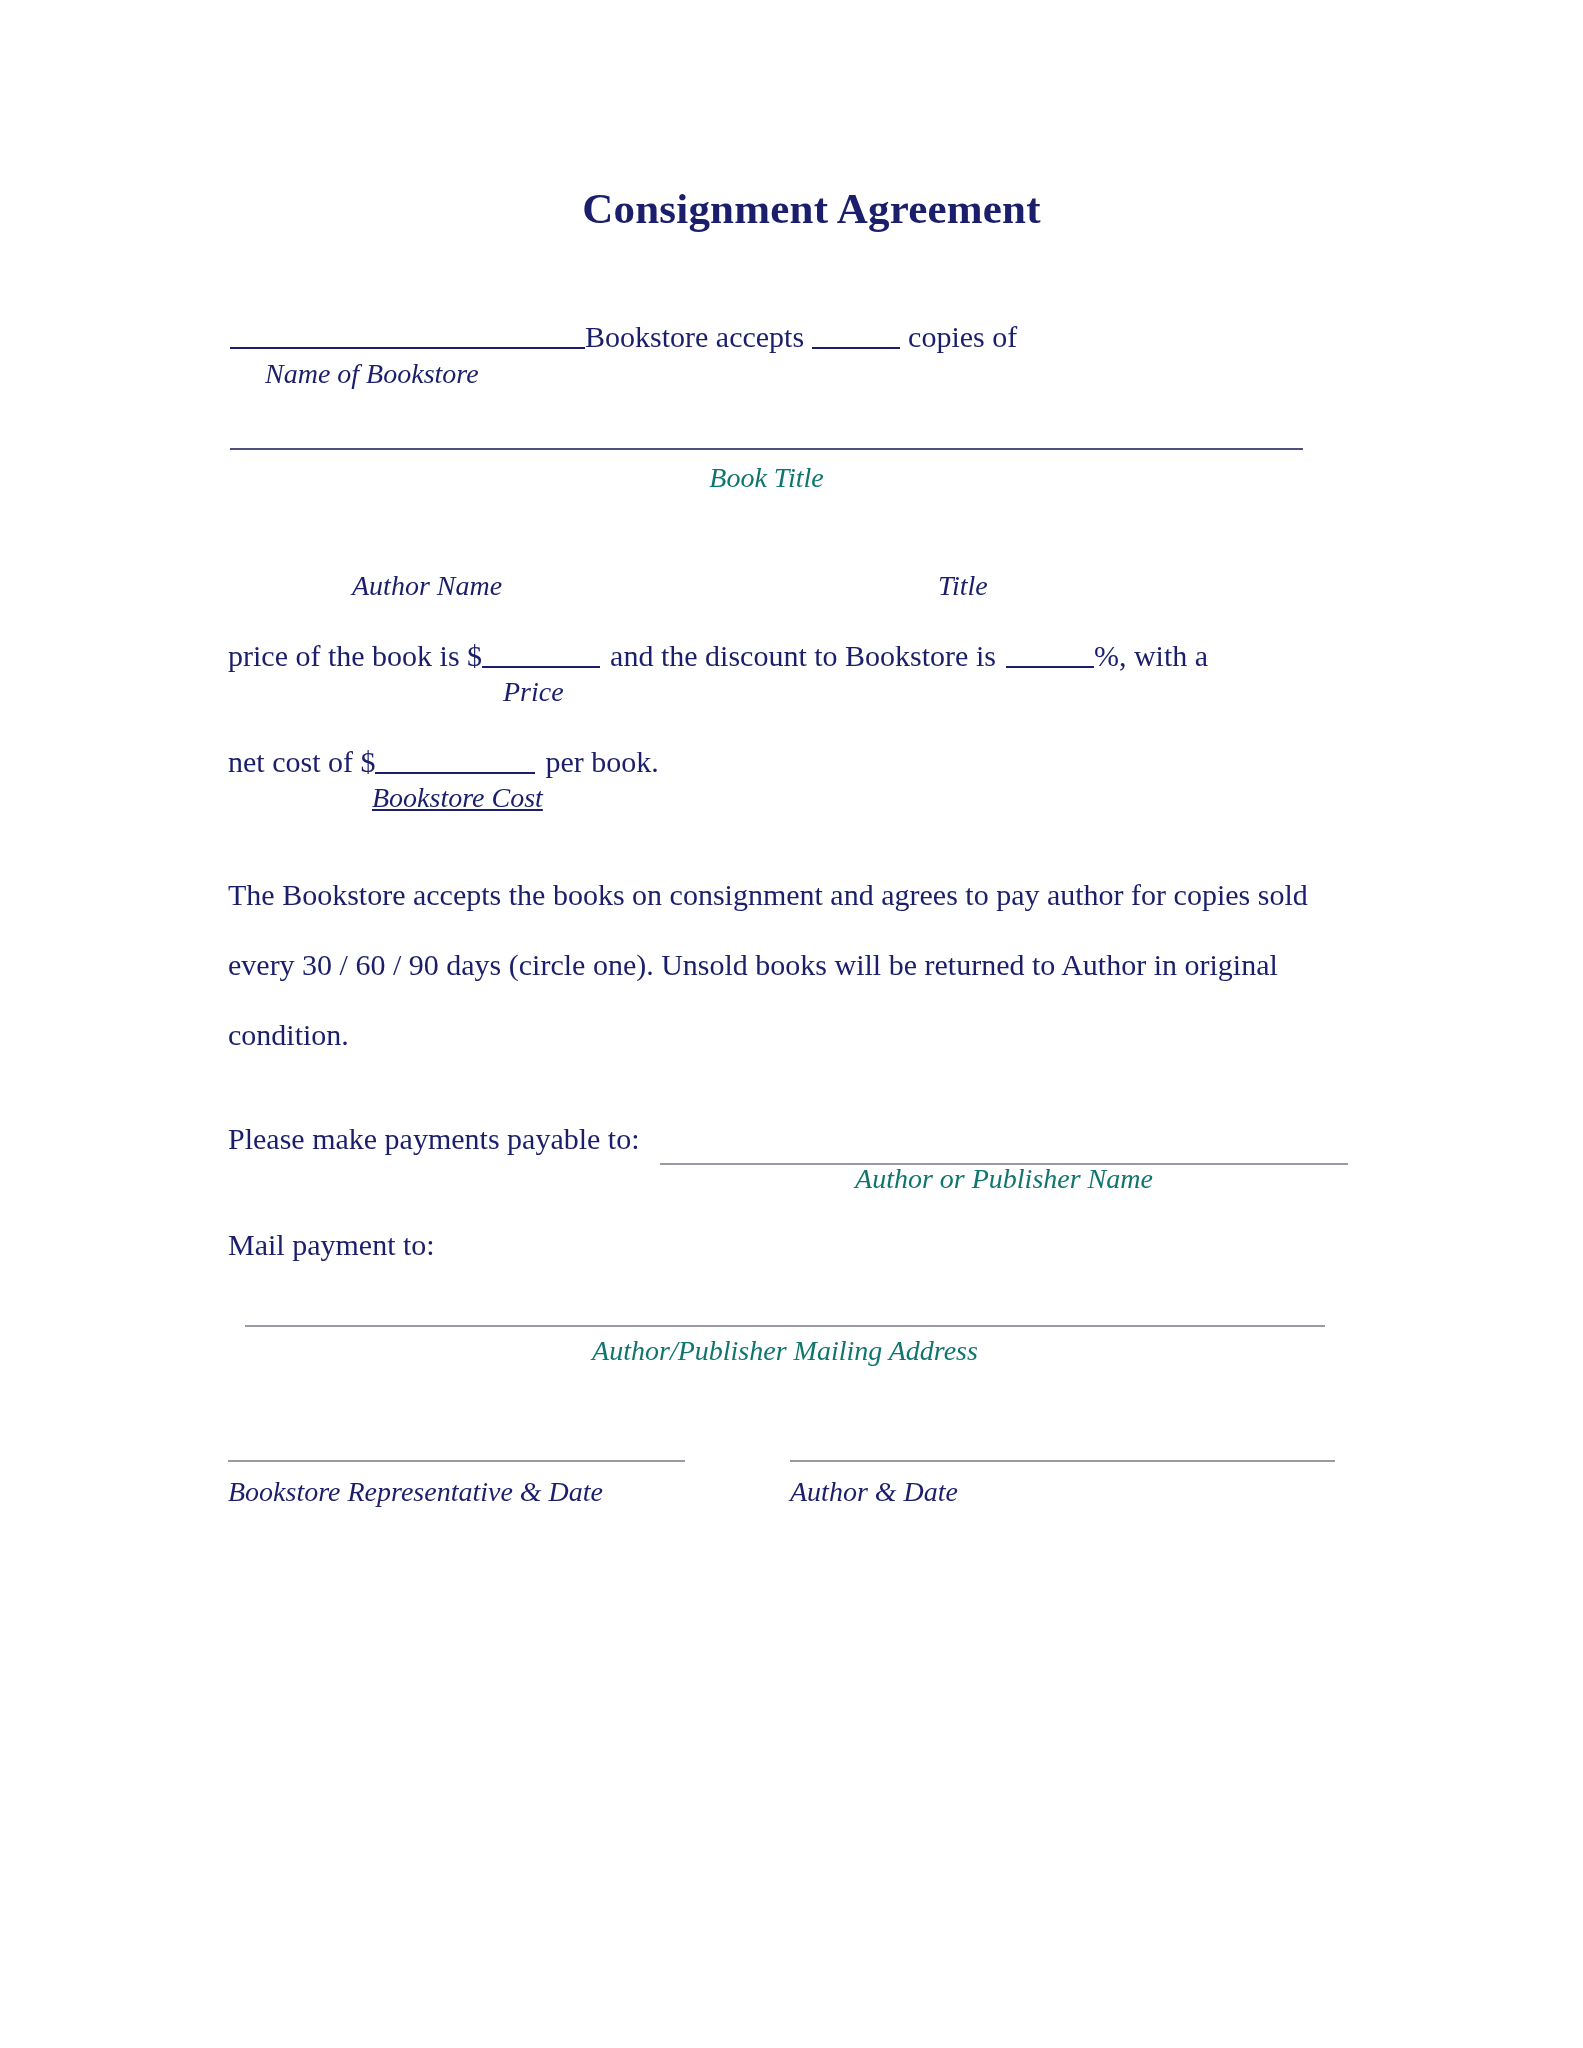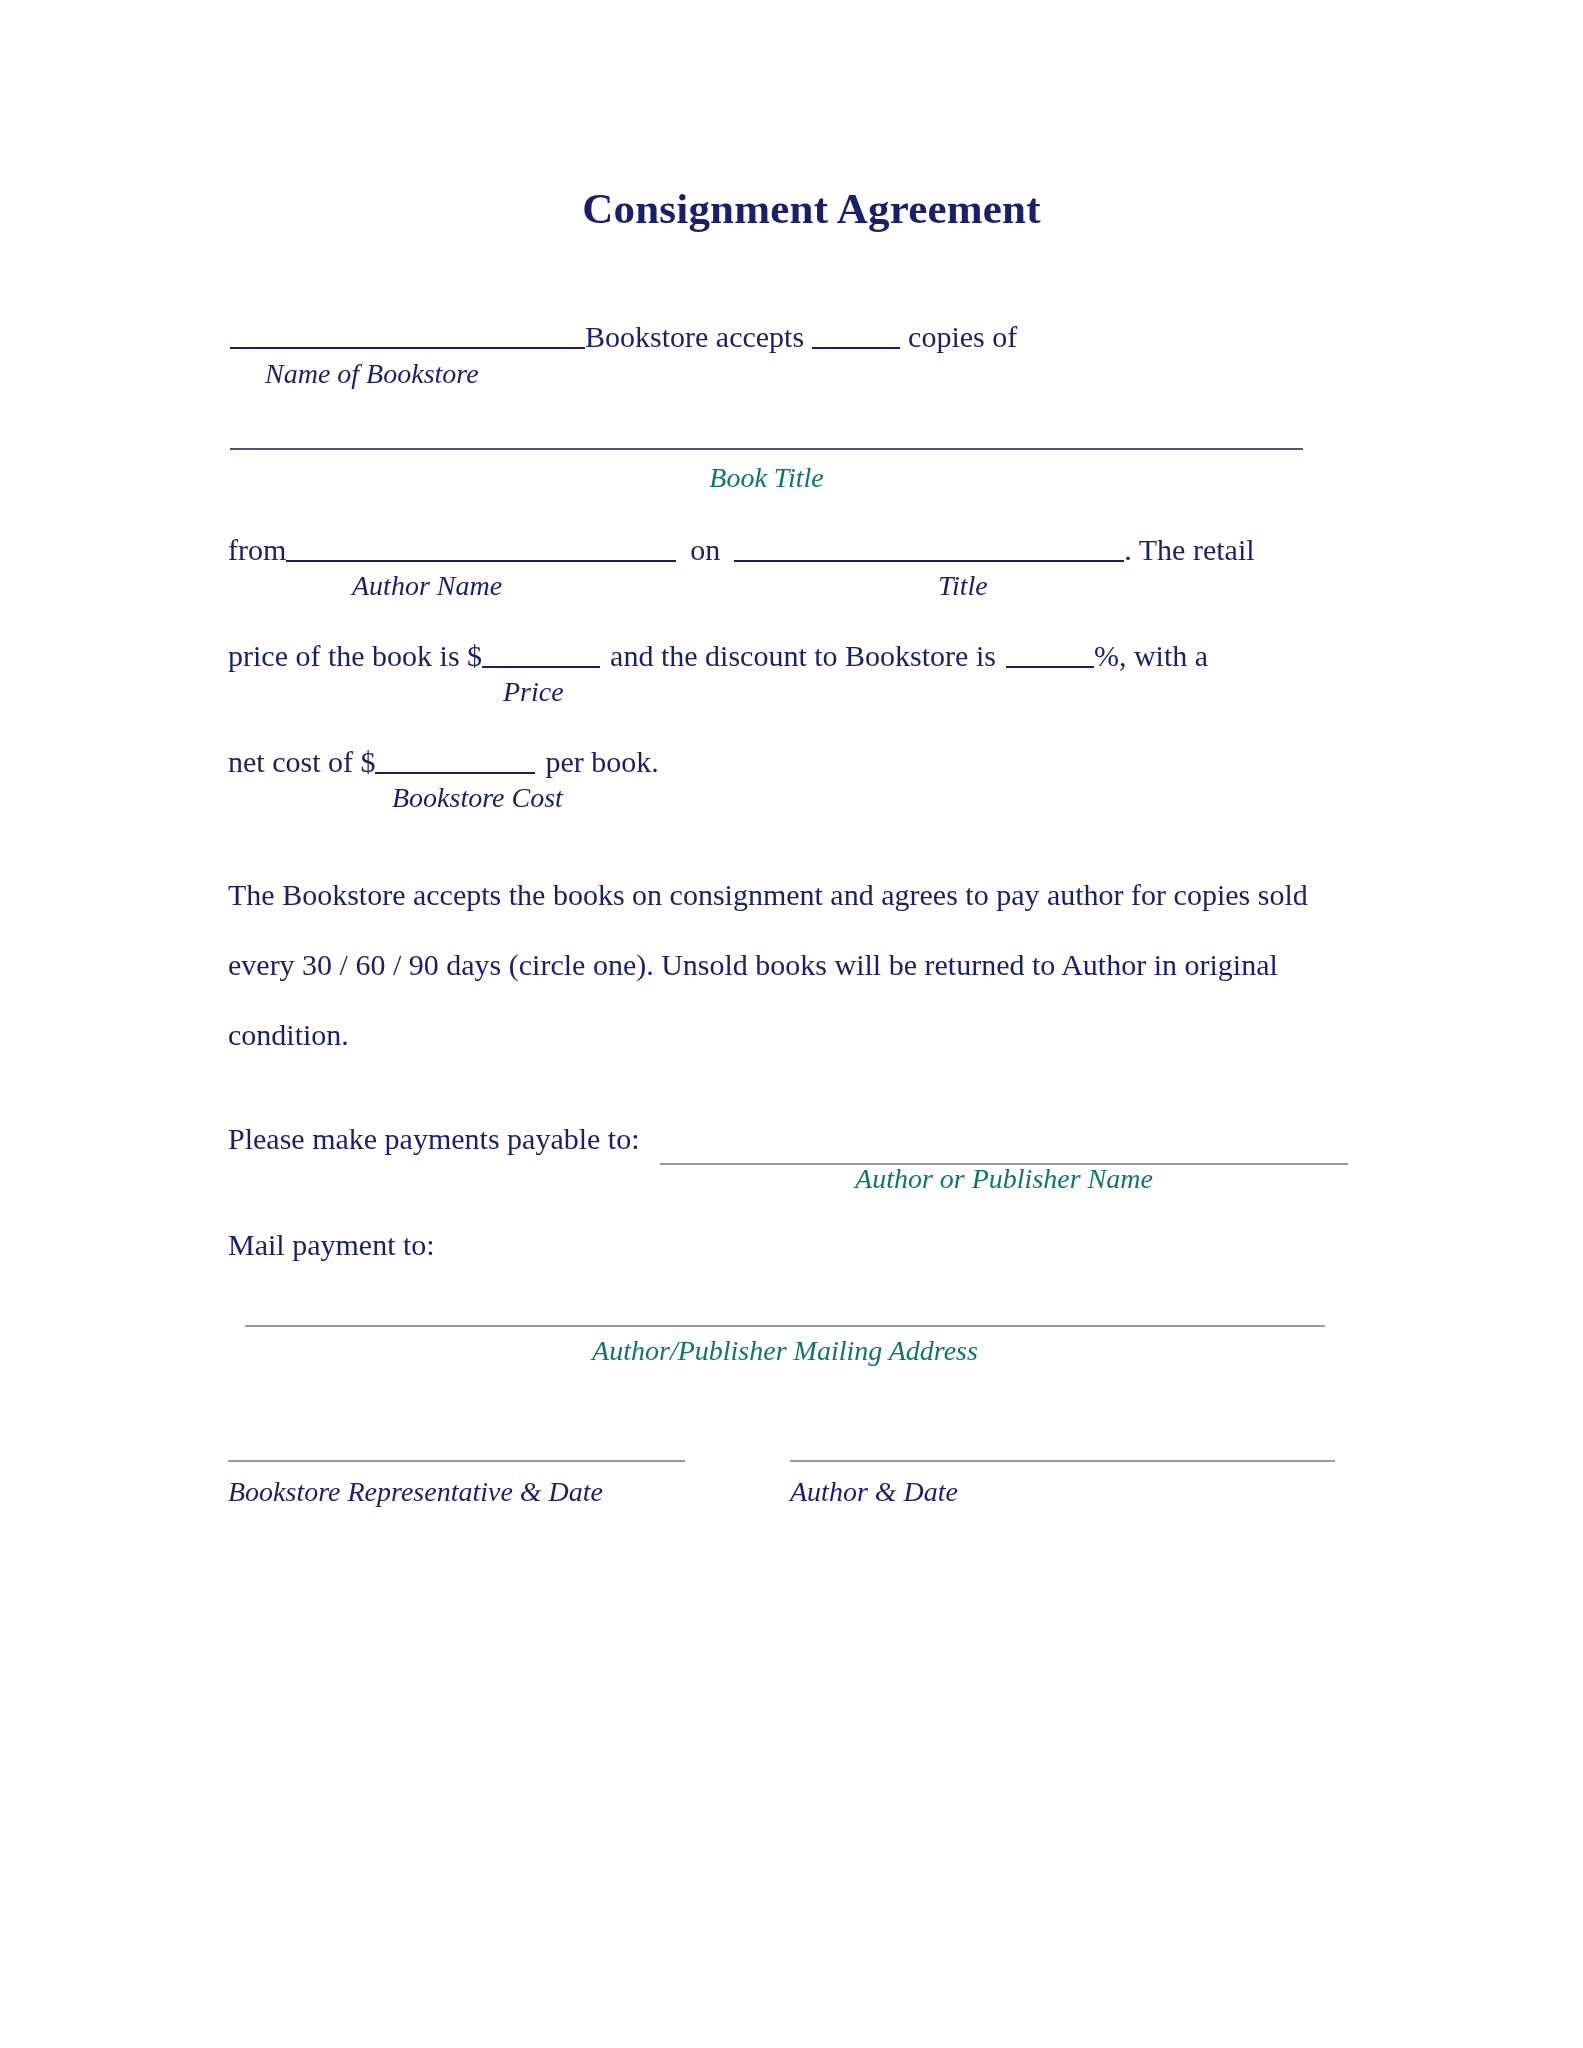--- a/index.html
+++ b/index.html
@@ -102,39 +102,36 @@
   <div class="body-text" style="top: 315px; left: 230px;">
     <span class="fill" style="width: 355px;"></span><span>Bookstore accepts</span><span class="fill" style="width: 88px; margin-left: 8px; margin-right: 8px;"></span><span>copies of</span>
   </div>
 
   <div class="caption" style="top: 358px; left: 265px;">Name of Bookstore</div>
 
   <div class="rule-navy" style="top: 448px; left: 230px; width: 1073px;"></div>
 
   <div class="caption-center" style="top: 462px; left: 230px; width: 1073px;">Book Title</div>
 
-  <div class="body-text" style="top: 528px; left: 228px;">
-    <span>from</span><span class="fill" style="width: 390px;"></span><span style="margin-left: 14px; margin-right: 14px;">on</span><span class="fill" style="width: 390px;"></span><span>. The retail</span>
-  </div>
 
   <div class="caption" style="top: 570px; left: 352px;">Author Name</div>
 
   <div class="caption" style="top: 570px; left: 938px;">Title</div>
 
   <div class="body-text" style="top: 634px; left: 228px;">
     <span>price of the book is $</span><span class="fill" style="width: 118px;"></span><span style="margin-left: 10px;">and the discount to Bookstore is</span><span class="fill" style="width: 88px; margin-left: 10px;"></span><span>%, with a</span>
   </div>
 
   <div class="caption" style="top: 676px; left: 503px;">Price</div>
 
   <div class="body-text" style="top: 740px; left: 228px;">
     <span>net cost of $</span><span class="fill" style="width: 160px;"></span><span style="margin-left: 10px;">per book.</span>
   </div>
 
-  <div class="caption" style="top: 782px; left: 392px;">Bookstore Cost</div>
+  <div class="caption" style="top: 782px; left: 372px; text-decoration: underline;">Bookstore Cost</div>
 
   <div class="para-line" style="top: 878px; left: 228px;">The Bookstore accepts the books on consignment and agrees to pay author for copies sold</div>
 
   <div class="para-line" style="top: 948px; left: 228px;">every 30 / 60 / 90 days (circle one). Unsold books will be returned to Author in original</div>
 
   <div class="para-line" style="top: 1018px; left: 228px;">condition.</div>
 
   <div class="body-text" style="top: 1122px; left: 228px;">Please make payments payable to:</div>
 
   <div class="rule-gray" style="top: 1163px; left: 660px; width: 688px;"></div>

